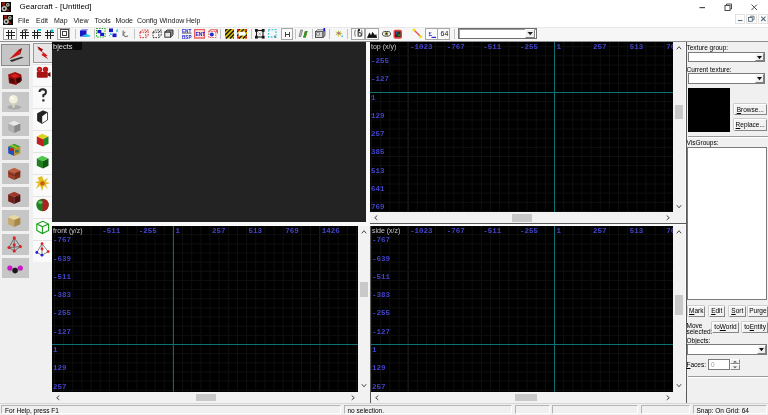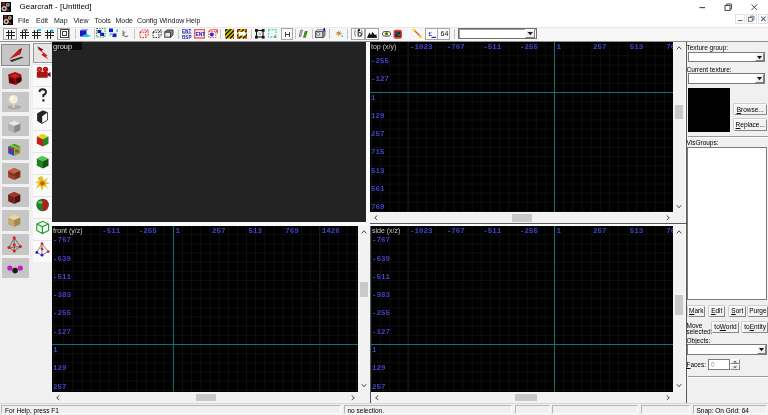--- a/index.html
+++ b/index.html
@@ -368,21 +368,21 @@
     <svg style="position:absolute;left:34px;top:240.6px" width="18.5" height="18" viewBox="0 0 18.5 18">
       <path d="M2.8,11.5 L8,2.7 L14.2,10.6 L8,14.2 Z M8,2.7 L8,14.2" stroke="#555" stroke-width="0.7" fill="none"></path>
       <circle cx="8" cy="2.7" r="1.4" fill="#e02020"></circle>
       <circle cx="2.8" cy="11.5" r="1.4" fill="#2020e0"></circle>
       <circle cx="14.2" cy="10.6" r="1.4" fill="#e02020"></circle>
       <circle cx="8" cy="14.2" r="1.4" fill="#2020e0"></circle>
       <circle cx="8" cy="8" r="1.4" fill="#e02020"></circle>
     </svg>
     <div style="position:absolute;left:52px;top:41.5px;width:314px;height:180.5px;background:#232323"></div>
     <div style="position:absolute;left:52px;top:41.5px;width:30px;height:8.5px;background:#0a0a0a"></div>
-    <div style="position:absolute;left:53px;top:42px;font-size:7.5px;line-height:9.0px;white-space:nowrap;color:#e0e0e0;">group</div>
+    <div style="position:absolute;left:53px;top:42px;font-size:7.5px;line-height:9.0px;white-space:nowrap;color:#e0e0e0;">bjects</div>
     <div style="position:absolute;left:370px;top:41.5px;width:303px;height:170.5px;background:#000;overflow:hidden">
       <svg style="position:absolute;left:0;top:0" width="303" height="170.5" viewBox="0 0 303 170.5">
         <line x1="1.50" y1="0" x2="1.50" y2="170.5" stroke="#0f0f0f" stroke-width="1"></line>
         <line x1="10.65" y1="0" x2="10.65" y2="170.5" stroke="#0f0f0f" stroke-width="1"></line>
         <line x1="19.80" y1="0" x2="19.80" y2="170.5" stroke="#0f0f0f" stroke-width="1"></line>
         <line x1="28.95" y1="0" x2="28.95" y2="170.5" stroke="#0f0f0f" stroke-width="1"></line>
         <line x1="38.10" y1="0" x2="38.10" y2="170.5" stroke="#242424" stroke-width="1"></line>
         <line x1="47.25" y1="0" x2="47.25" y2="170.5" stroke="#0f0f0f" stroke-width="1"></line>
         <line x1="56.40" y1="0" x2="56.40" y2="170.5" stroke="#0f0f0f" stroke-width="1"></line>
         <line x1="65.55" y1="0" x2="65.55" y2="170.5" stroke="#0f0f0f" stroke-width="1"></line>
@@ -440,23 +440,23 @@
       <div style="position:absolute;left:149.9px;top:1.0px;font-size:6.5px;line-height:8px;white-space:nowrap;color:#4343c8;font-family:'Liberation Mono',monospace;font-weight:bold;letter-spacing:0px;font-size:7.5px">-255</div>
       <div style="position:absolute;left:186.5px;top:1.0px;font-size:6.5px;line-height:8px;white-space:nowrap;color:#4343c8;font-family:'Liberation Mono',monospace;font-weight:bold;letter-spacing:0px;font-size:7.5px">1</div>
       <div style="position:absolute;left:223.1px;top:1.0px;font-size:6.5px;line-height:8px;white-space:nowrap;color:#4343c8;font-family:'Liberation Mono',monospace;font-weight:bold;letter-spacing:0px;font-size:7.5px">257</div>
       <div style="position:absolute;left:259.7px;top:1.0px;font-size:6.5px;line-height:8px;white-space:nowrap;color:#4343c8;font-family:'Liberation Mono',monospace;font-weight:bold;letter-spacing:0px;font-size:7.5px">513</div>
       <div style="position:absolute;left:296.3px;top:1.0px;font-size:6.5px;line-height:8px;white-space:nowrap;color:#4343c8;font-family:'Liberation Mono',monospace;font-weight:bold;letter-spacing:0px;font-size:7.5px">769</div>
       <div style="position:absolute;left:1.0px;top:15.4px;font-size:6.5px;line-height:8px;white-space:nowrap;color:#4343c8;font-family:'Liberation Mono',monospace;font-weight:bold;letter-spacing:0px;font-size:7.5px">-255</div>
       <div style="position:absolute;left:1.0px;top:33.7px;font-size:6.5px;line-height:8px;white-space:nowrap;color:#4343c8;font-family:'Liberation Mono',monospace;font-weight:bold;letter-spacing:0px;font-size:7.5px">-127</div>
       <div style="position:absolute;left:1.0px;top:52.0px;font-size:6.5px;line-height:8px;white-space:nowrap;color:#4343c8;font-family:'Liberation Mono',monospace;font-weight:bold;letter-spacing:0px;font-size:7.5px">1</div>
       <div style="position:absolute;left:1.0px;top:70.3px;font-size:6.5px;line-height:8px;white-space:nowrap;color:#4343c8;font-family:'Liberation Mono',monospace;font-weight:bold;letter-spacing:0px;font-size:7.5px">129</div>
       <div style="position:absolute;left:1.0px;top:88.6px;font-size:6.5px;line-height:8px;white-space:nowrap;color:#4343c8;font-family:'Liberation Mono',monospace;font-weight:bold;letter-spacing:0px;font-size:7.5px">257</div>
-      <div style="position:absolute;left:1.0px;top:106.9px;font-size:6.5px;line-height:8px;white-space:nowrap;color:#4343c8;font-family:'Liberation Mono',monospace;font-weight:bold;letter-spacing:0px;font-size:7.5px">715</div>
+      <div style="position:absolute;left:1.0px;top:106.9px;font-size:6.5px;line-height:8px;white-space:nowrap;color:#4343c8;font-family:'Liberation Mono',monospace;font-weight:bold;letter-spacing:0px;font-size:7.5px">385</div>
       <div style="position:absolute;left:1.0px;top:125.2px;font-size:6.5px;line-height:8px;white-space:nowrap;color:#4343c8;font-family:'Liberation Mono',monospace;font-weight:bold;letter-spacing:0px;font-size:7.5px">513</div>
-      <div style="position:absolute;left:1.0px;top:143.5px;font-size:6.5px;line-height:8px;white-space:nowrap;color:#4343c8;font-family:'Liberation Mono',monospace;font-weight:bold;letter-spacing:0px;font-size:7.5px">561</div>
+      <div style="position:absolute;left:1.0px;top:143.5px;font-size:6.5px;line-height:8px;white-space:nowrap;color:#4343c8;font-family:'Liberation Mono',monospace;font-weight:bold;letter-spacing:0px;font-size:7.5px">641</div>
       <div style="position:absolute;left:1.0px;top:161.8px;font-size:6.5px;line-height:8px;white-space:nowrap;color:#4343c8;font-family:'Liberation Mono',monospace;font-weight:bold;letter-spacing:0px;font-size:7.5px">769</div>
     </div>
     <div style="position:absolute;left:370px;top:212px;width:315px;height:11.5px;background:#f2f2f2"></div>
     <svg style="position:absolute;left:370px;top:212px" width="315" height="11.5" viewBox="0 0 315 11.5">
       <path d="M7.3,3.55 L4.7,5.75 L7.3,7.95" fill="none" stroke="#4a4a4a" stroke-width="1"></path>
       <path d="M296.7,3.55 L299.3,5.75 L296.7,7.95" fill="none" stroke="#4a4a4a" stroke-width="1"></path>
     </svg>
     <div style="position:absolute;left:512px;top:214px;width:20px;height:7.5px;background:#c9c9c9"></div>
     <div style="position:absolute;left:673px;top:41.5px;width:12px;height:170.5px;background:#f2f2f2"></div>
     <svg style="position:absolute;left:673px;top:41.5px" width="12" height="170.5" viewBox="0 0 12 170.5">

